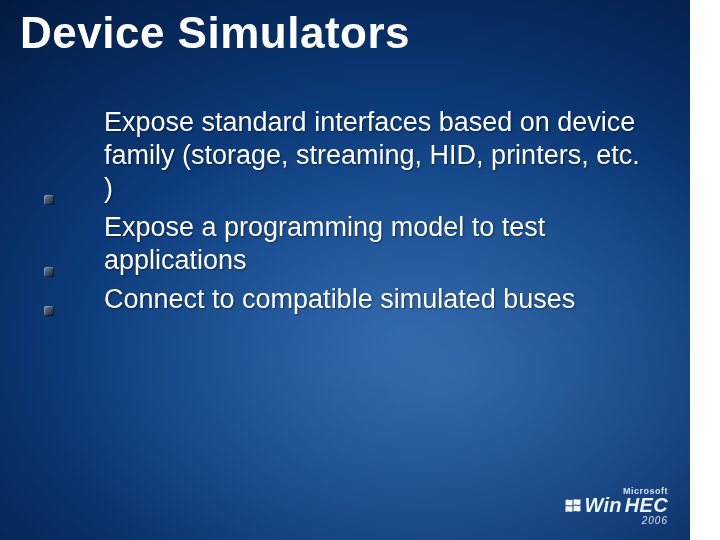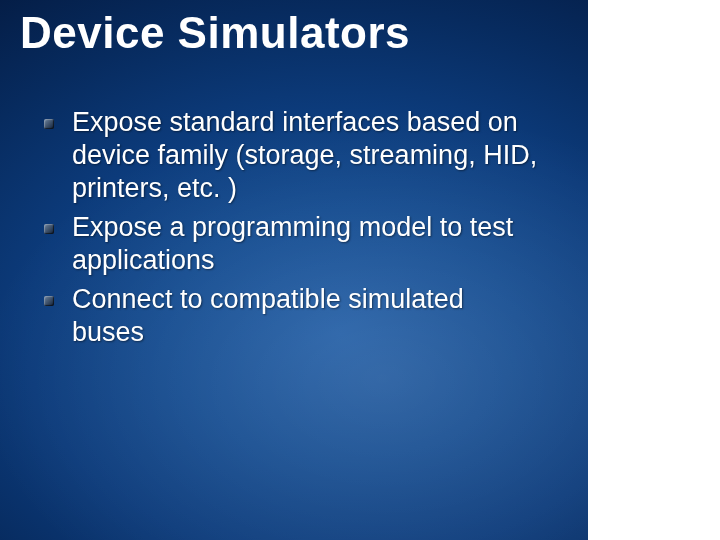--- a/index.html
+++ b/index.html
@@ -5,21 +5,21 @@
   html, body {
     margin: 0;
     padding: 0;
     width: 720px;
     height: 540px;
     overflow: hidden;
     font-family: Arial, Helvetica, sans-serif;
   }
   .slide {
     position: relative;
-    width: 588px;
+    width: 690px;
     height: 540px;
     background:
       radial-gradient(ellipse 900px 600px at 65% 70%,
         rgba(255,255,255,0.12) 0%,
         rgba(255,255,255,0.0) 45%),
       radial-gradient(ellipse 700px 500px at 58% 62%,
         #1d5aa3 0%,
         #124a8f 25%,
         #0c3b7b 45%,
         #072b5f 65%,
@@ -36,22 +36,23 @@
     letter-spacing: 0.5px;
   }
   .body {
     position: absolute;
     left: 44px;
     top: 106px;
     right: 50px;
   }
   .bullet-row {
     display: flex;
-    align-items: flex-start;
+    align-items: flex-end;
     margin-bottom: 6px;
+    gap: 32px;
   }
   .bullet {
     flex: 0 0 auto;
     width: 10px;
     height: 10px;
     margin-top: 13px;
     margin-right: 18px;
     background: linear-gradient(135deg, #6f85a0 0%, #2b3d55 70%, #17243a 100%);
     border-radius: 2px;
     box-shadow: inset -1px -1px 1px rgba(0,0,0,0.6), inset 1px 1px 1px rgba(255,255,255,0.25);
@@ -114,14 +115,30 @@
     <div class="bullet-row">
       <div class="bullet"></div>
       <div class="bullet-text">Expose a programming model to test applications</div>
     </div>
     <div class="bullet-row">
       <div class="bullet"></div>
       <div class="bullet-text">Connect to compatible simulated buses</div>
     </div>
   </div>
 
+  <div class="footer-logo">
+    <div class="logo-ms">Microsoft</div>
+    <div class="logo-winhec">
+      <span class="logo-flag">
+        <svg width="16" height="14" viewBox="0 0 16 14">
+          <path d="M0.5 1.2 Q2 0.3 4 0.8 Q6 1.3 7.5 0.6 L7.5 6 Q6 6.7 4 6.2 Q2 5.7 0.5 6.5 Z" fill="#ffffff" opacity="0.95"></path>
+          <path d="M8.5 0.6 Q10 -0.1 12 0.4 Q14 0.9 15.5 0.2 L15.5 5.6 Q14 6.3 12 5.8 Q10 5.3 8.5 6 Z" fill="#ffffff" opacity="0.95"></path>
+          <path d="M0.5 7.6 Q2 6.7 4 7.2 Q6 7.7 7.5 7 L7.5 12.4 Q6 13.1 4 12.6 Q2 12.1 0.5 12.9 Z" fill="#ffffff" opacity="0.95"></path>
+          <path d="M8.5 7 Q10 6.3 12 6.8 Q14 7.3 15.5 6.6 L15.5 12 Q14 12.7 12 12.2 Q10 11.7 8.5 12.4 Z" fill="#ffffff" opacity="0.95"></path>
+        </svg>
+      </span>
+      <span>Win</span>
+        <span>HEC</span>
+    </div>
+    <div class="logo-year">2006</div>
+  </div>
 
 </div>
 
 </body></html>

